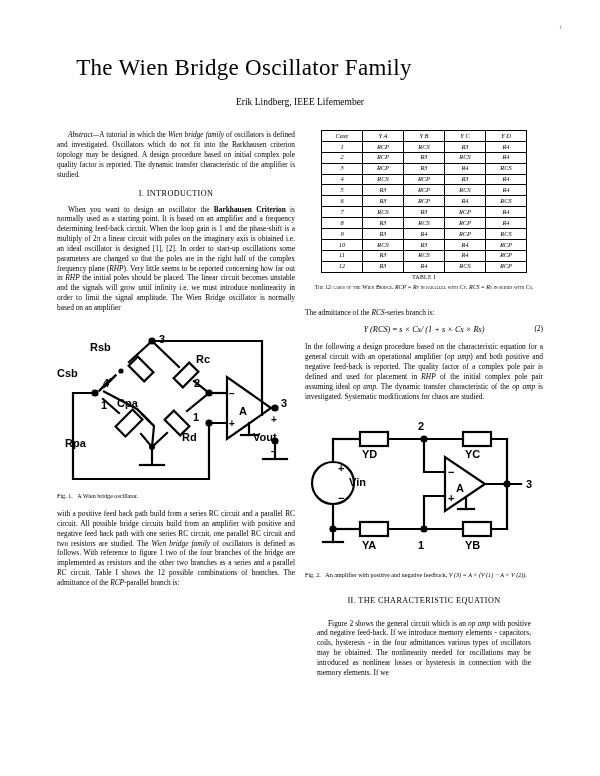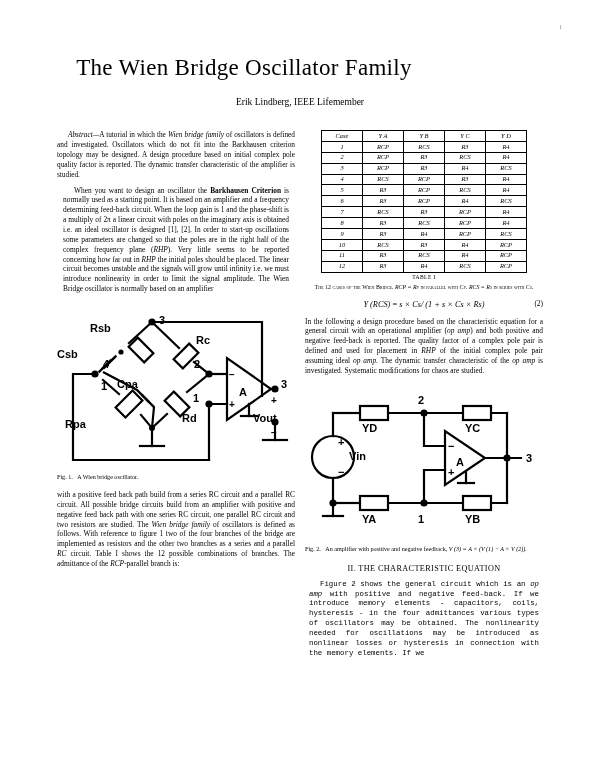--- a/index.html
+++ b/index.html
@@ -44,22 +44,23 @@
 
   <div class="title">The Wien Bridge Oscillator Family</div>
   <div class="author">Erik Lindberg, IEEE Lifemember</div>
 
   <div class="col colL" style="top:130px;">
 
     <p class="abstract" style="margin:0;text-indent:11px;">
       <span class="lead">Abstract—</span><span>A tutorial in which the </span><i>Wien bridge family</i><span> of oscillators is defined and investigated. Oscillators which do not fit into the Barkhausen criterion topology may be designed. A design procedure based on initial complex pole quality factor is reported. The dynamic transfer characteristic of the amplifier is studied.</span>
     </p>
 
-
-    <p class="ind" style="margin:6px;">
+    <div class="sechead">I.  INTRODUCTION</div>
+
+    <p class="ind" style="margin:0;">
       <span>When you want to design an oscillator the </span><b>Barkhausen Criterion</b><span> is normally used as a starting point. It is based on an amplifier and a frequency determining feed-back circuit. When the loop gain is 1 and the phase-shift is a multiply of 2π a linear circuit with poles on the imaginary axis is obtained i.e. an ideal oscillator is designed [1], [2]. In order to start-up oscillations some parameters are changed so that the poles are in the right half of the complex frequency plane (</span><i class="mathi">RHP</i><span>). Very little seems to be reported concerning how far out in </span><i class="mathi">RHP</i><span> the initial poles should be placed. The linear circuit becomes unstable and the signals will grow until infinity i.e. we must introduce nonlinearity in order to limit the signal amplitude. The Wien Bridge oscillator is normally based on an amplifier</span>
     </p>
 
     <div class="fig">
       <svg width="238" height="170" viewBox="0 0 238 170">
         <g stroke="#000" fill="none" stroke-width="2.2" stroke-linecap="square">
 
           <path d="M95 22 L205 22 L205 96"></path>
 
           <path d="M95 22 L72 43"></path>
@@ -252,20 +253,23 @@
             <td>RCS</td>
             <td>RCP</td>
           </tr>
         </tbody>
     </table>
     <div class="tablabel">TABLE I</div>
     <div class="tabcap">
       <span>The 12 cases of the Wien Bridge. </span><i class="mathi">RCP = Rp</i><span> in parallel with </span><i class="mathi">Cp. RCS = Rs</i><span> in series with </span><i class="mathi">Cs</i><span>.</span>
     </div>
 
+    <p style="margin:16px 0 0;">
+      <span>The admittance of the </span><i class="mathi">RCS</i><span>-series branch is:</span>
+    </p>
 
     <div class="eq">
       <span class="eqbody">
         <span>Y (RCS)</span>
         <span style="font-style:normal">=</span>
         <span>s × Cs/ (1 + s × Cs × Rs)</span>
       </span>
       <span class="num">(2)</span>
     </div>
 
@@ -334,20 +338,20 @@
           <text x="143" y="60">−</text>
           <text x="143" y="86">+</text>
         </g>
       </svg>
       <div class="figcap">
         <span class="lbl">Fig. 2.</span>
         &nbsp;&nbsp;<span>An amplifier with positive and negative feedback, </span><i class="mathi">V (3) = A × (V (1) − A × V (2)).</i>
       </div>
     </div>
 
-    <div class="sechead" style="margin-top:11px;text-align:center;">II.  THE CHARACTERISTIC EQUATION</div>
-
-    <p class="ind" style="margin:4px;font-family:Liberation Mono, monospace;">
+    <div class="sechead" style="margin-top:17px;text-align:center;">II.  THE CHARACTERISTIC EQUATION</div>
+
+    <p class="ind" style="margin:12px;">
       <span>Figure 2 shows the general circuit which is an </span><i>op amp</i><span> with positive and negative feed-back. If we introduce memory elements - capacitors, coils, hysteresis - in the four admittances various types of oscillators may be obtained. The nonlinearity needed for oscillations may be introduced as nonlinear losses or hysteresis in connection with the memory elements. If we</span>
     </p>
   </div>
 
 </div>
 
 </body></html>

